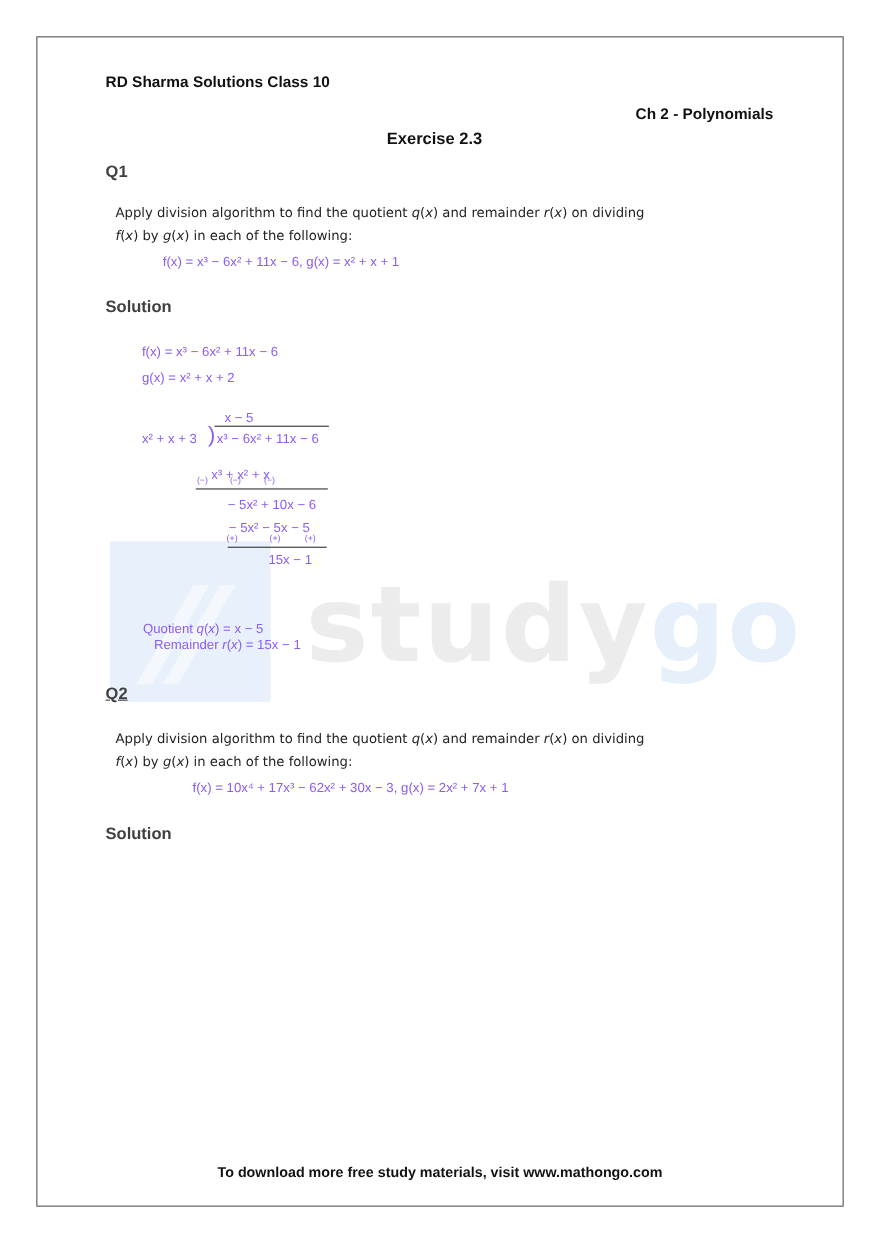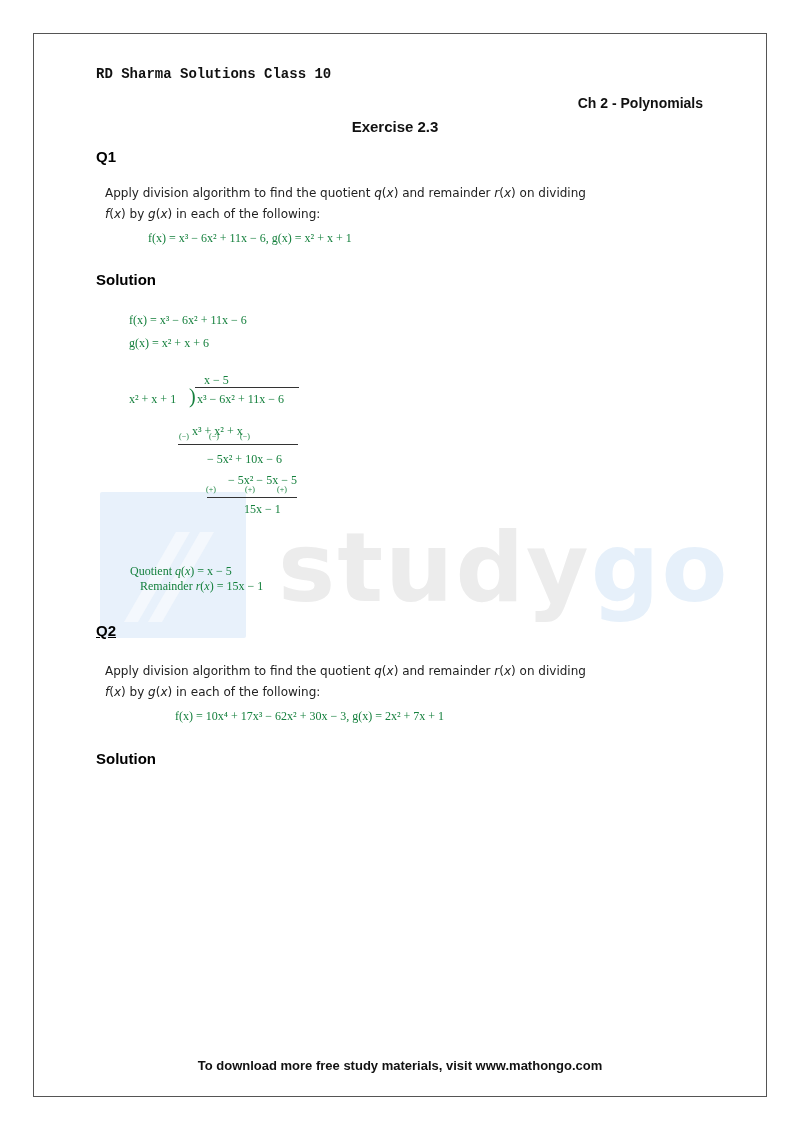--- a/index.html
+++ b/index.html
@@ -1,76 +1,76 @@
 <!DOCTYPE html>
 <html><head>
 <meta charset="utf-8">
 <style>
   html, body { margin:0; padding:0; background:#ffffff; }
   body { width:800px; height:1131px; position:relative; overflow:hidden; font-family:"Liberation Sans", sans-serif; color:#111; }
   .page-border { position:absolute; left:33px; top:33px; width:734px; height:1064px; border:1px solid #555; box-sizing:border-box; }
   .abs { position:absolute; }
   .hdr { font-weight:bold; font-size:14px; color:#111; }
   .title { font-weight:bold; font-size:15px; }
-  .red { color:#000000; font-weight:bold; font-size:15px; }
+  .red { color:#404040; font-weight:bold; font-size:15px; }
   .q { font-family:"DejaVu Sans", sans-serif; font-size:12px; color:#222; line-height:21px; }
-  .math { font-family:Liberation Serif, serif; font-size:12px; color:#15803d; }
+  .math { font-family:Liberation Sans, sans-serif; font-size:12px; color:#8b5cf6; }
   .it { font-style:italic; }
   .sign { font-size:8px; }
   .wm-box { position:absolute; left:100px; top:492px; width:146px; height:146px; background:#e8f1fb; border-radius:2px; }
   .wm-stripe { position:absolute; width:14px; height:90px; background:#f4f8fd; transform:skewX(-30deg); top:40px; }
   .wm-text { position:absolute; left:278px; top:520px; font-family:"DejaVu Sans", sans-serif; font-weight:bold; font-size:96px; letter-spacing:2px; color:#ececec; line-height:1; }
   .wm-text .go { color:#e6f0fa; }
   .line { position:absolute; border-top:1px solid #333; }
   .footer { font-weight:bold; font-size:13px; }
 </style>
 </head>
 <body>
 
 <div class="page-border"></div>
 
 <div class="wm-box">
   <div class="wm-stripe" style="left:50px;"></div>
   <div class="wm-stripe" style="left:74px;"></div>
 </div>
 <div class="wm-text"><span>study</span><span class="go">go</span></div>
 
-<div class="abs hdr" style="left:96px; top:66px;font-family:Liberation Mono, monospace;">RD Sharma Solutions Class 10</div>
+<div class="abs hdr" style="left:96px; top:66px;">RD Sharma Solutions Class 10</div>
 <div class="abs hdr" style="right:97px; top:66px;margin-top:29px;">Ch 2 - Polynomials</div>
 
 <div class="abs title" style="left:0; width:790px; text-align:center; top:118px;">Exercise 2.3</div>
 
 <div class="abs red" style="left:96px; top:148px;">Q1</div>
 
 <div class="abs q" style="left:105px; top:183px; width:520px;">
   <div><span>Apply division algorithm to find the quotient </span><span class="it">q</span>(<span class="it">x</span>)<span> and remainder </span><span class="it">r</span>(<span class="it">x</span>)<span> on dividing</span></div>
   <div><span class="it">f</span>(<span class="it">x</span>)<span> by </span><span class="it">g</span>(<span class="it">x</span>)<span> in each of the following:</span></div>
 </div>
 <div class="abs math" style="left:148px; top:231px;">f(x) = x³ − 6x² + 11x − 6, g(x) = x² + x + 1</div>
 
 <div class="abs red" style="left:96px; top:271px;">Solution</div>
 
 <div class="abs math" style="left:129px; top:313px;">f(x) = x³ − 6x² + 11x − 6</div>
-<div class="abs math" style="left:129px; top:336px;">g(x) = x² + x + 6</div>
+<div class="abs math" style="left:129px; top:336px;">g(x) = x² + x + 2</div>
 
 <div class="abs math" style="left:204px; top:373px;">x − 5</div>
 <div class="line" style="left:195px; top:387px; width:104px;"></div>
-<div class="abs math" style="left:129px; top:392px;">x² + x + 1</div>
+<div class="abs math" style="left:129px; top:392px;">x² + x + 3</div>
 <div class="abs math" style="left:189px; top:386px; font-size:20px; line-height:20px;">)</div>
 <div class="abs math" style="left:197px; top:392px;">x³ − 6x² + 11x − 6</div>
 
 <div class="abs math" style="left:192px; top:424px;text-align:center;">x³ + x² + x</div>
 <div class="abs math sign" style="left:179px; top:432px;">(−)</div>
 <div class="abs math sign" style="left:209px; top:432px;">(−)</div>
 <div class="abs math sign" style="left:240px; top:432px;">(−)</div>
 <div class="line" style="left:178px; top:444px; width:120px;"></div>
 
 <div class="abs math" style="left:207px; top:452px;">− 5x² + 10x − 6</div>
 
-<div class="abs math" style="left:228px; top:473px;text-align:right;">− 5x² − 5x − 5</div>
+<div class="abs math" style="left:208px; top:473px;text-align:right;">− 5x² − 5x − 5</div>
 <div class="abs math sign" style="left:206px; top:485px;">(+)</div>
 <div class="abs math sign" style="left:245px; top:485px;">(+)</div>
 <div class="abs math sign" style="left:277px; top:485px;">(+)</div>
 <div class="line" style="left:207px; top:497px; width:90px;"></div>
 
 <div class="abs math" style="left:244px; top:502px;">15x − 1</div>
 
 <div class="abs math" style="left:130px; top:564px;"><span>Quotient</span> <span class="it">q</span>(<span class="it">x</span>) = <span>x − 5</span></div>
 <div class="abs math" style="left:140px; top:579px;"><span>Remainder</span> <span class="it">r</span>(<span class="it">x</span>) = <span>15x − 1</span></div>
 

